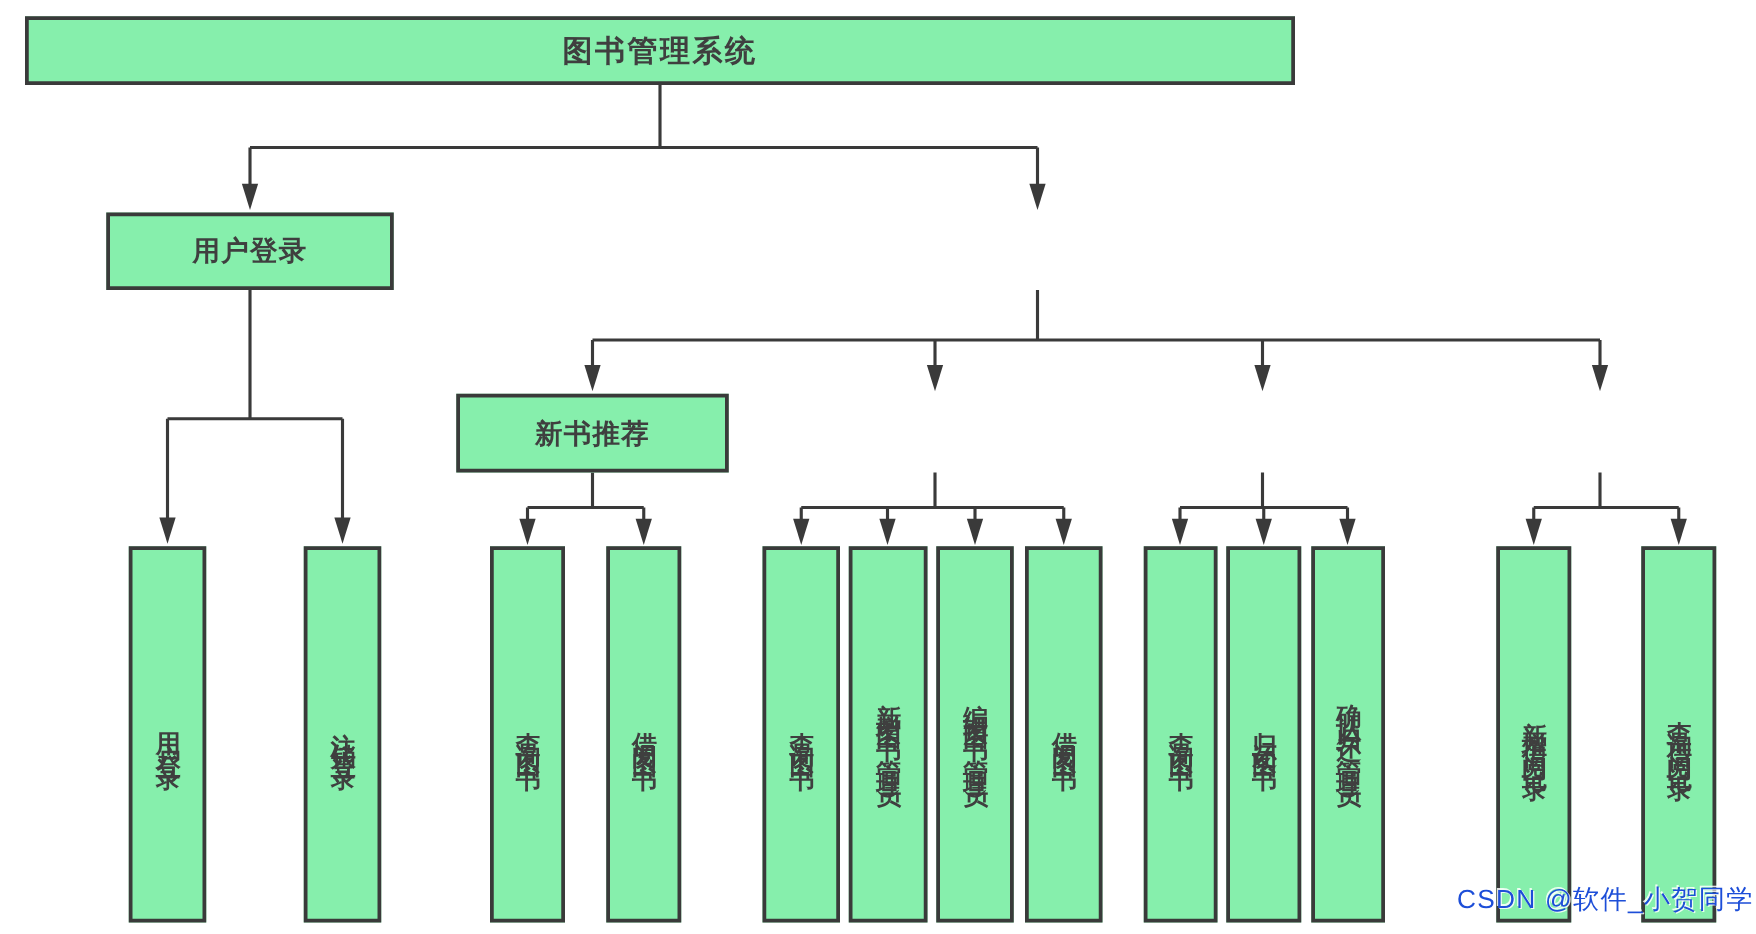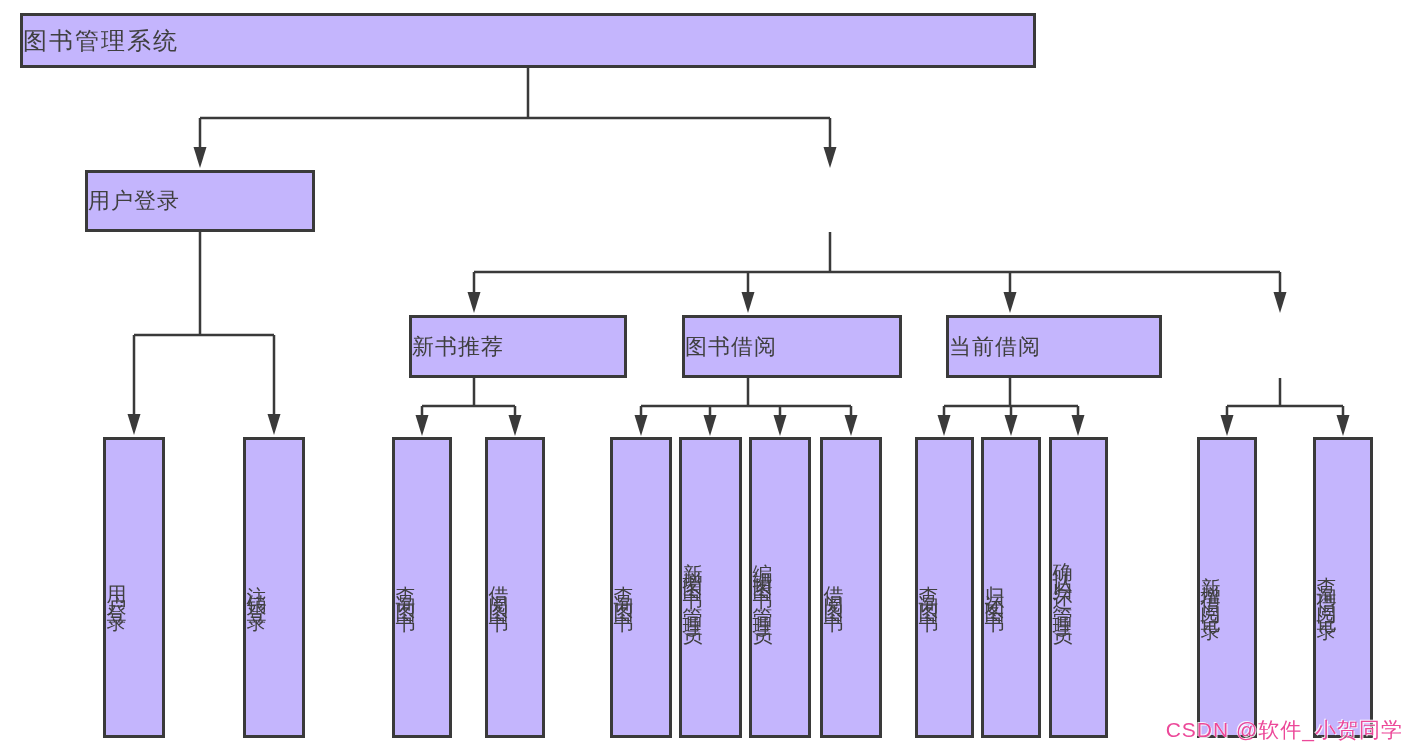--- a/index.html
+++ b/index.html
@@ -2,35 +2,35 @@
 <html><head>
 <meta charset="utf-8">
 <style>
   html,body{margin:0;padding:0;background:#ffffff;}
   .canvas{
     position:relative;width:1405px;height:747px;background:#ffffff;overflow:hidden;
     font-family:"Liberation Sans",sans-serif;color:#3f3f3f;
   }
   svg.connectors{position:absolute;left:0;top:0;width:1405px;height:747px;}
   .box{
-    position:absolute;box-sizing:border-box;border:3px solid #3a3a3a;background:#c4b5fd;
-    display:flex;align-items:center;
+    position:absolute;box-sizing:border-box;border:3px solid #3a3a3a;background:#86efac;
+    display:flex;align-items:center;justify-content:center;font-weight:bold;
   }
   .box.h span{font-size:22px;letter-spacing:1px;white-space:nowrap;color:#3f3f3f;}
   .box.root span{font-size:24px;letter-spacing:2px;}
   .box.lvl1{left:20px;top:13px;width:1016px;height:55px;}
   .box.lvl2{top:170px;height:62px;}
-  .box.lvl3{top:315px;height:63px;margin-left:44px;}
+  .box.lvl3{top:315px;height:63px;}
   .box.leaf{top:437px;height:301px;}
   .vtext{
     writing-mode:vertical-rl;text-orientation:mixed;
     font-size:20px;letter-spacing:9px;line-height:1.1;color:#3f3f3f;
   }
   .watermark{
-    position:absolute;right:2px;bottom:3px;font-size:21px;color:#ec4899;letter-spacing:1px;
+    position:absolute;right:2px;bottom:14px;font-size:21px;color:#1d4ed8;letter-spacing:1px;
     text-shadow:1px 1px 0 rgba(255,255,255,.85),-1px -1px 0 rgba(255,255,255,.85);
     white-space:nowrap;
   }
 </style>
 </head>
 <body>
 
 <div class="canvas">
 
   <svg class="connectors" viewBox="0 0 1405 747" xmlns="http://www.w3.org/2000/svg">
@@ -68,26 +68,20 @@
     <span>图书管理系统</span>
   </div>
 
   <div class="box h lvl2" style="left:85px;width:230px;">
     <span>用户登录</span>
   </div>
 
   <div class="box h lvl3" style="left:365px;width:218px;">
     <span>新书推荐</span>
   </div>
-  <div class="box h lvl3" style="left:638px;width:220px;">
-    <span>图书借阅</span>
-  </div>
-  <div class="box h lvl3" style="left:902px;width:216px;">
-    <span>当前借阅</span>
-  </div>
 
   <div class="box leaf" style="left:103px;width:62px;">
     <div class="vtext">用户登录</div>
   </div>
   <div class="box leaf" style="left:243px;width:62px;">
     <div class="vtext">注销登录</div>
   </div>
 
   <div class="box leaf" style="left:392px;width:60px;">
     <div class="vtext">查询图书</div>

